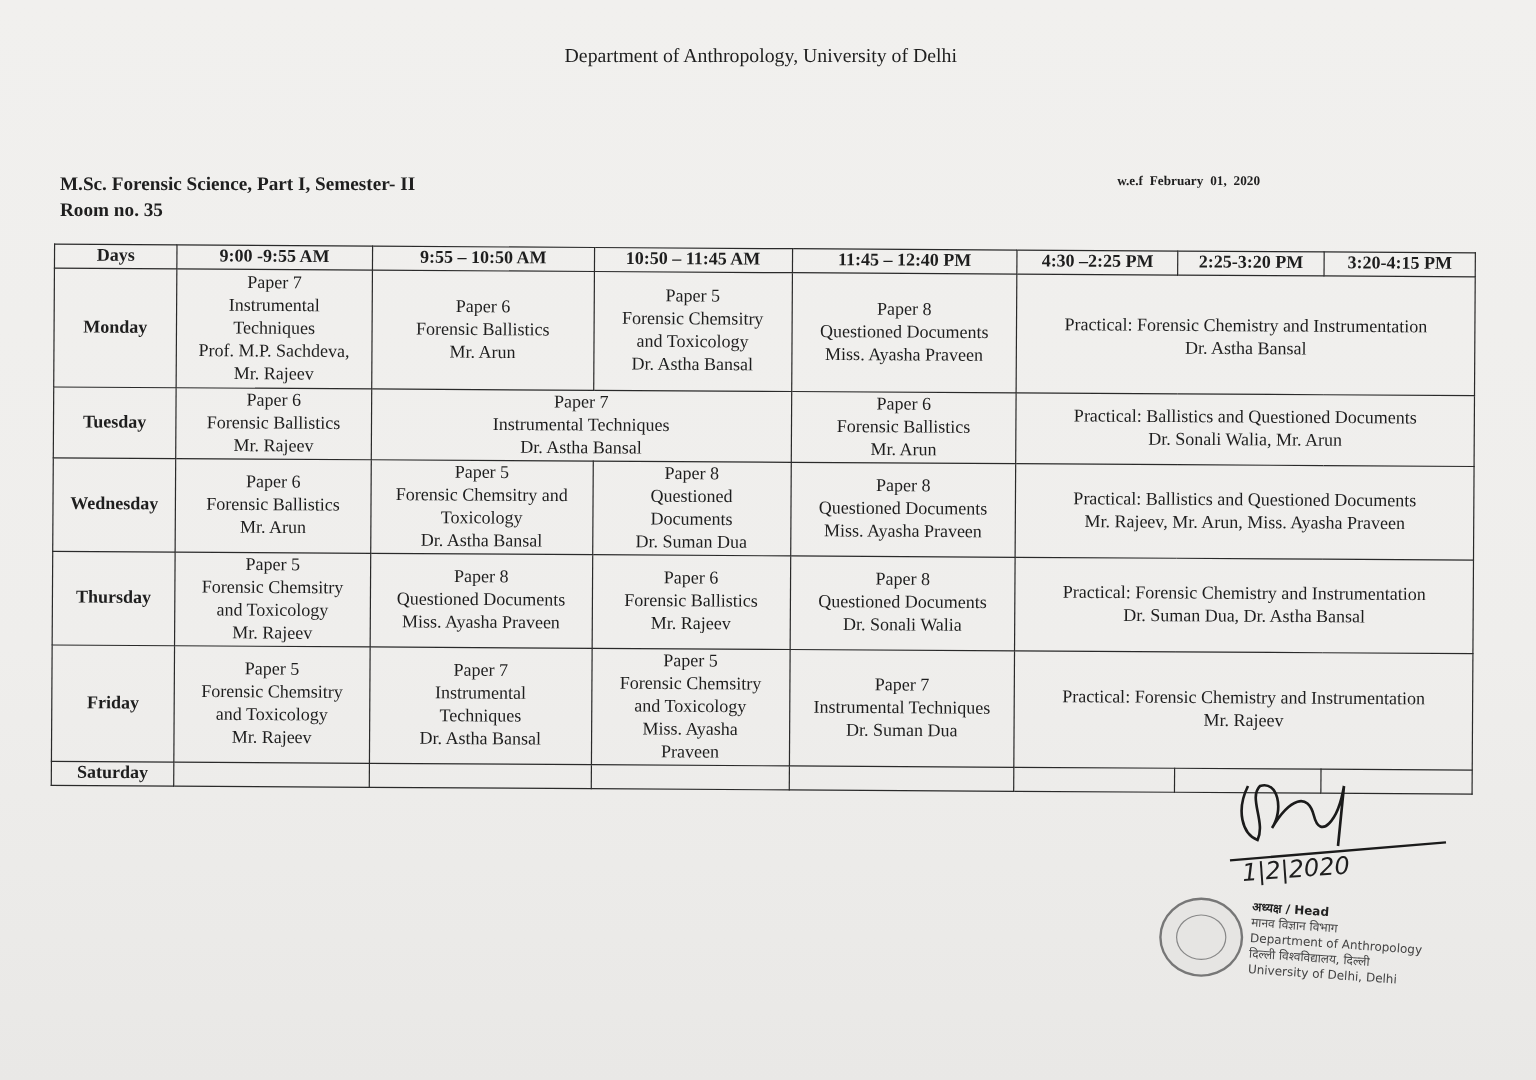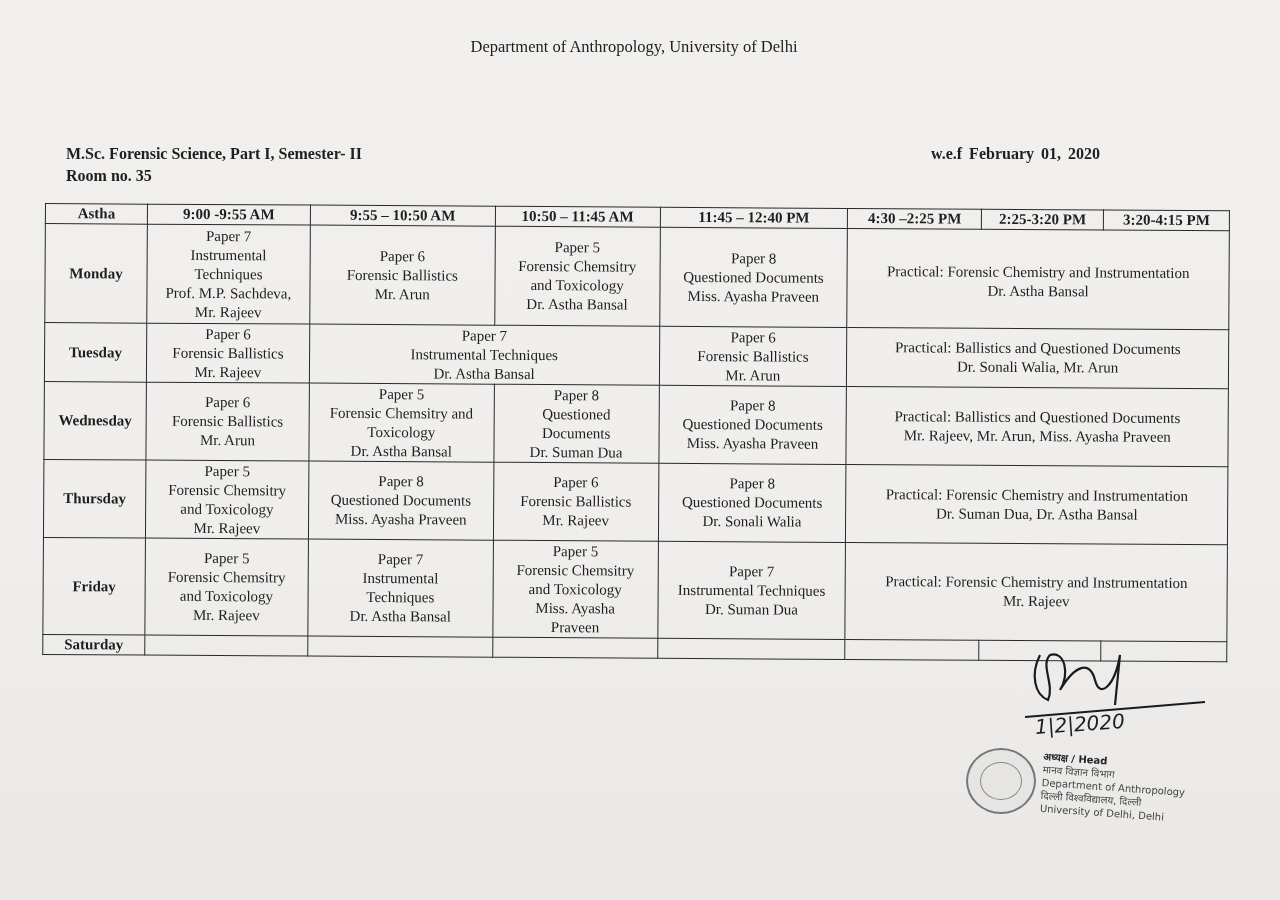--- a/index.html
+++ b/index.html
@@ -9,25 +9,25 @@
       font-family: "Liberation Serif", "DejaVu Serif", serif;
       color: #1e1e1e;
       position: relative;
     }
     .header {
       position: absolute; top: 36px; left: 0; width: 1268px;
       text-align: center; font-weight: normal; font-size: 16.5px; line-height: 22px;
     }
     .meta-left {
       position: absolute; top: 143px; left: 50px;
-      font-weight: bold; font-size: 16px; line-height: 22px; margin-left: 16px;
+      font-weight: bold; font-size: 16px; line-height: 22px;
     }
     .meta-right {
       position: absolute; top: 145px; left: 931px;
-      font-weight: bold; font-size: 16px; word-spacing: 3px;
+      font-weight: bold; font-size: 11px; word-spacing: 3px;
     }
     table.tt {
       position: absolute; top: 203px; left: 45px;
       width: 1185px; border-collapse: collapse;
       font-size: 15px; line-height: 19px;
       transform: rotate(0.35deg); transform-origin: 0 0;
     }
     table.tt th, table.tt td {
       border: 1.5px solid #2a2a2a;
       text-align: center; vertical-align: middle;
@@ -78,21 +78,21 @@
       <col style="width:163px">
       <col style="width:185px">
       <col style="width:165px">
     <col style="width:188px">
       <col style="width:134px">
       <col style="width:122px">
       <col style="width:126px">
   </colgroup>
   <thead>
     <tr>
-      <th>Astha</th>
+      <th>Days</th>
       <th>9:00 -9:55 AM</th>
       <th>9:55 – 10:50 AM</th>
       <th>10:50 – 11:45 AM</th>
       <th>11:45 – 12:40 PM</th>
       <th>4:30 –2:25 PM</th>
       <th>2:25-3:20 PM</th>
       <th>3:20-4:15 PM</th>
     </tr>
   </thead>
   <tbody>

